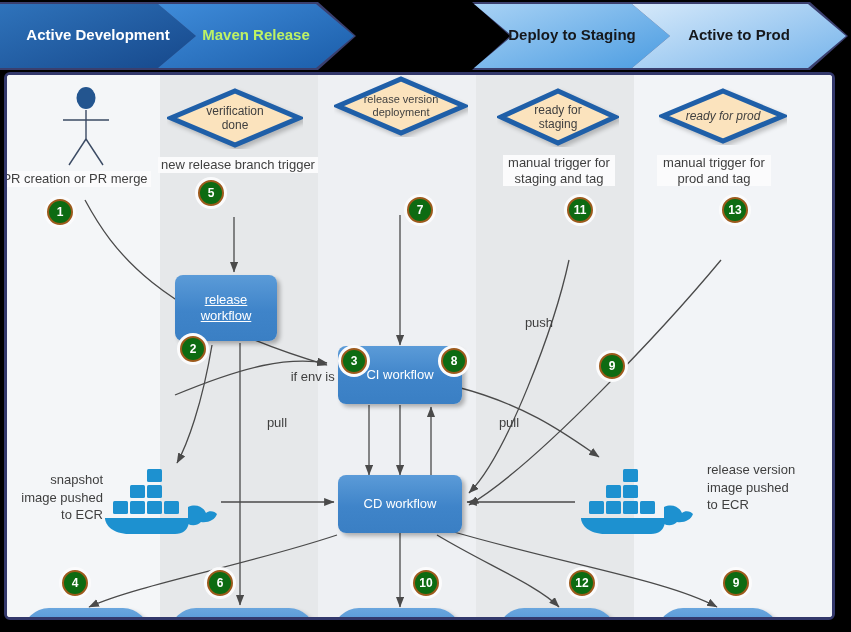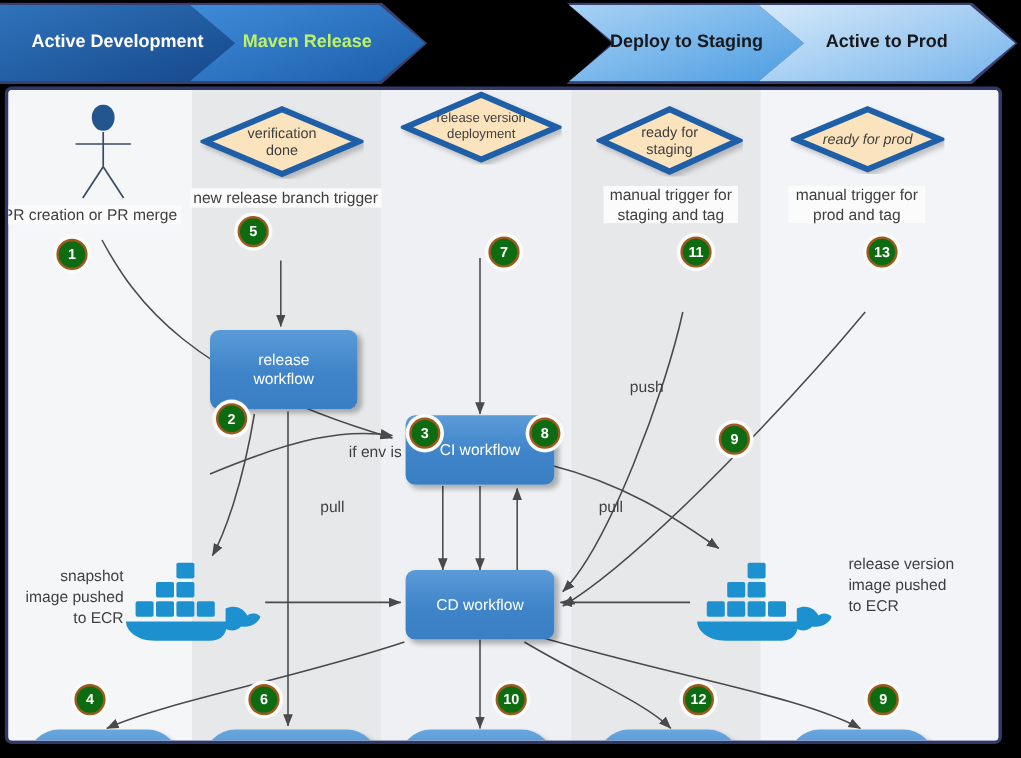--- a/index.html
+++ b/index.html
@@ -198,21 +198,21 @@
     <div class="capt" style="left:151px;top:82px;width:160px;">new release branch trigger</div>
     <div class="capt" style="left:496px;top:80px;width:112px;">manual trigger for staging and tag</div>
     <div class="capt" style="left:650px;top:80px;width:114px;">manual trigger for prod and tag</div>
 
     <div class="capt plain" style="left:222px;top:238px;width:44px;">push</div>
     <div class="capt plain" style="left:510px;top:240px;width:44px;">push</div>
     <div class="capt plain" style="left:250px;top:340px;width:40px;">pull</div>
     <div class="capt plain" style="left:482px;top:340px;width:40px;">pull</div>
     <div class="capt plain" style="left:275px;top:294px;width:86px;">if env is dev</div>
 
-    <div class="node procbox" style="left:168px;top:200px;width:123px;height:66px;">
+    <div class="node procbox" style="left:168px;top:200px;width:102px;height:66px;text-decoration:underline;">
       <span style="width:80px;">release workflow</span>
     </div>
 
     <div class="node procbox" style="left:331px;top:271px;width:124px;height:58px;">
       <span>CI workflow</span>
     </div>
 
     <div class="node procbox" style="left:331px;top:400px;width:124px;height:58px;">
       <span>CD workflow</span>
     </div>

